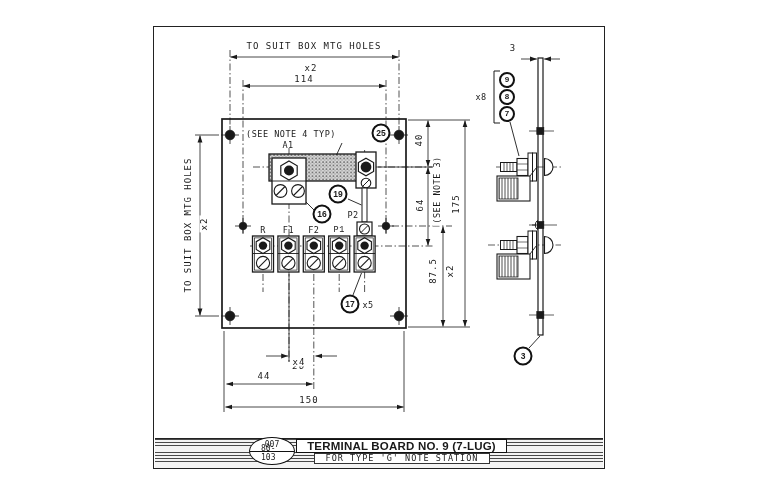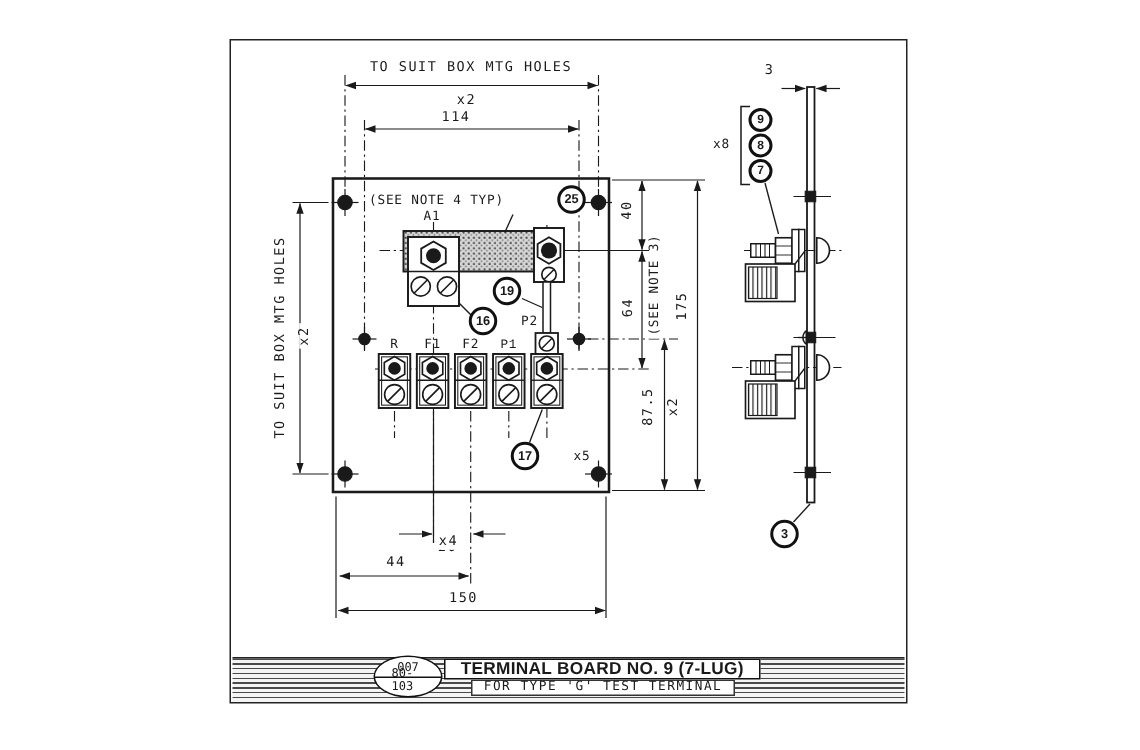--- a/index.html
+++ b/index.html
@@ -229,21 +229,21 @@
   <span class="lbl sm" style="left:263px;top:230px;">R</span>
   <span class="lbl sm" style="left:288.4px;top:230px;">F1</span>
   <span class="lbl sm" style="left:313.8px;top:230px;">F2</span>
   <span class="lbl sm" style="left:339.2px;top:230px;font-family:Liberation Mono, monospace;">P1</span>
   <span class="lbl sm" style="left:353px;top:215px;">P2</span>
 
   <div class="balloon" style="left:346px;top:133px;margin-left:35px;">25</div>
   <div class="balloon" style="left:338px;top:194px;">19</div>
   <div class="balloon" style="left:322px;top:214px;">16</div>
   <div class="balloon" style="left:350px;top:304px;">17</div>
-  <span class="lbl sm" style="left:368px;top:305px;margin-left:20px;">x5</span>
+  <span class="lbl sm" style="left:368px;top:305px;">x5</span>
 
   <span class="lbl" style="left:314px;top:46px;">TO SUIT BOX MTG HOLES</span>
   <span class="lbl bg" style="left:311px;top:68px;">x2</span>
   <span class="lbl bg" style="left:304px;top:79px;">114</span>
 
   <span class="lbl rot" style="left:188px;top:225px;">TO SUIT BOX MTG HOLES</span>
   <span class="lbl rot bg" style="left:204px;top:224px;">x2</span>
 
   <span class="lbl rot bg" style="left:419px;top:140px;">40</span>
   <span class="lbl rot bg" style="left:420px;top:205px;">64</span>
@@ -267,16 +267,16 @@
   <div id="titlestrip"></div>
   <div id="refoval">
     <div class="divline"></div>
     <span class="top">007</span>
     <span class="bot">80-103</span>
   </div>
   <div id="titlebox">
     <span>TERMINAL BOARD NO. 9 (7-LUG)</span>
   </div>
   <div id="subtitlebox">
-    <span>FOR TYPE 'G' TEST TERMINAL</span>
+    <span>FOR TYPE 'G' NOTE STATION</span>
   </div>
 
 </div>
 
 </body></html>

